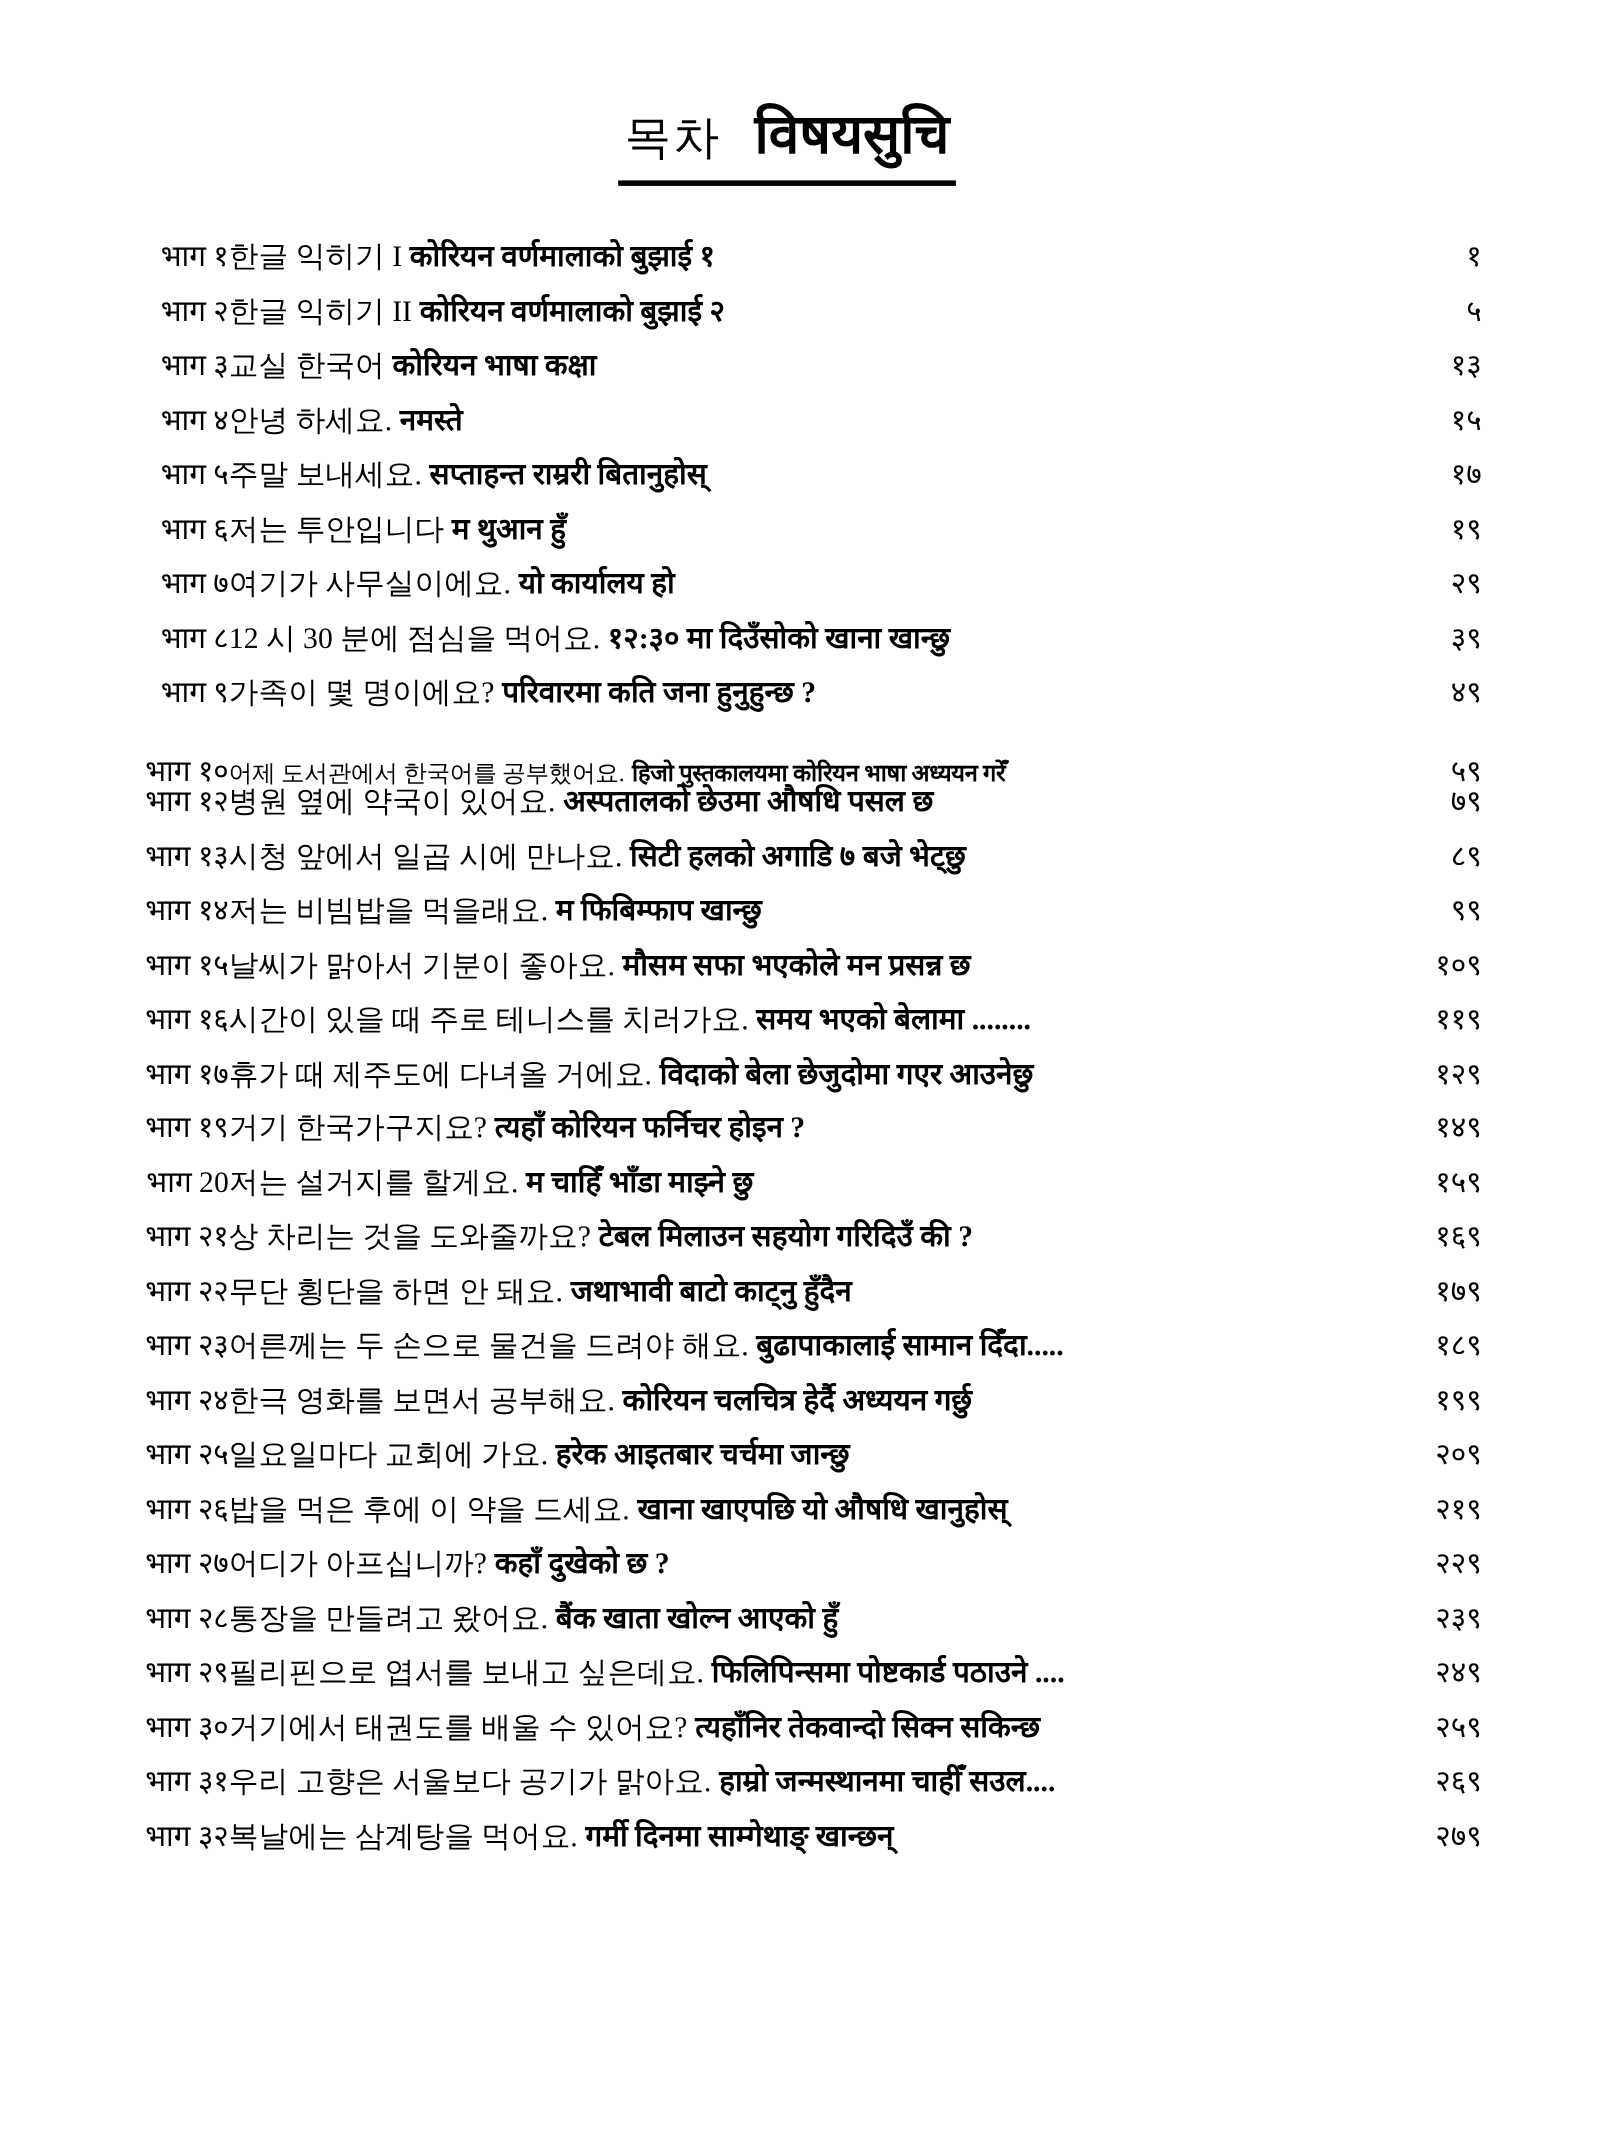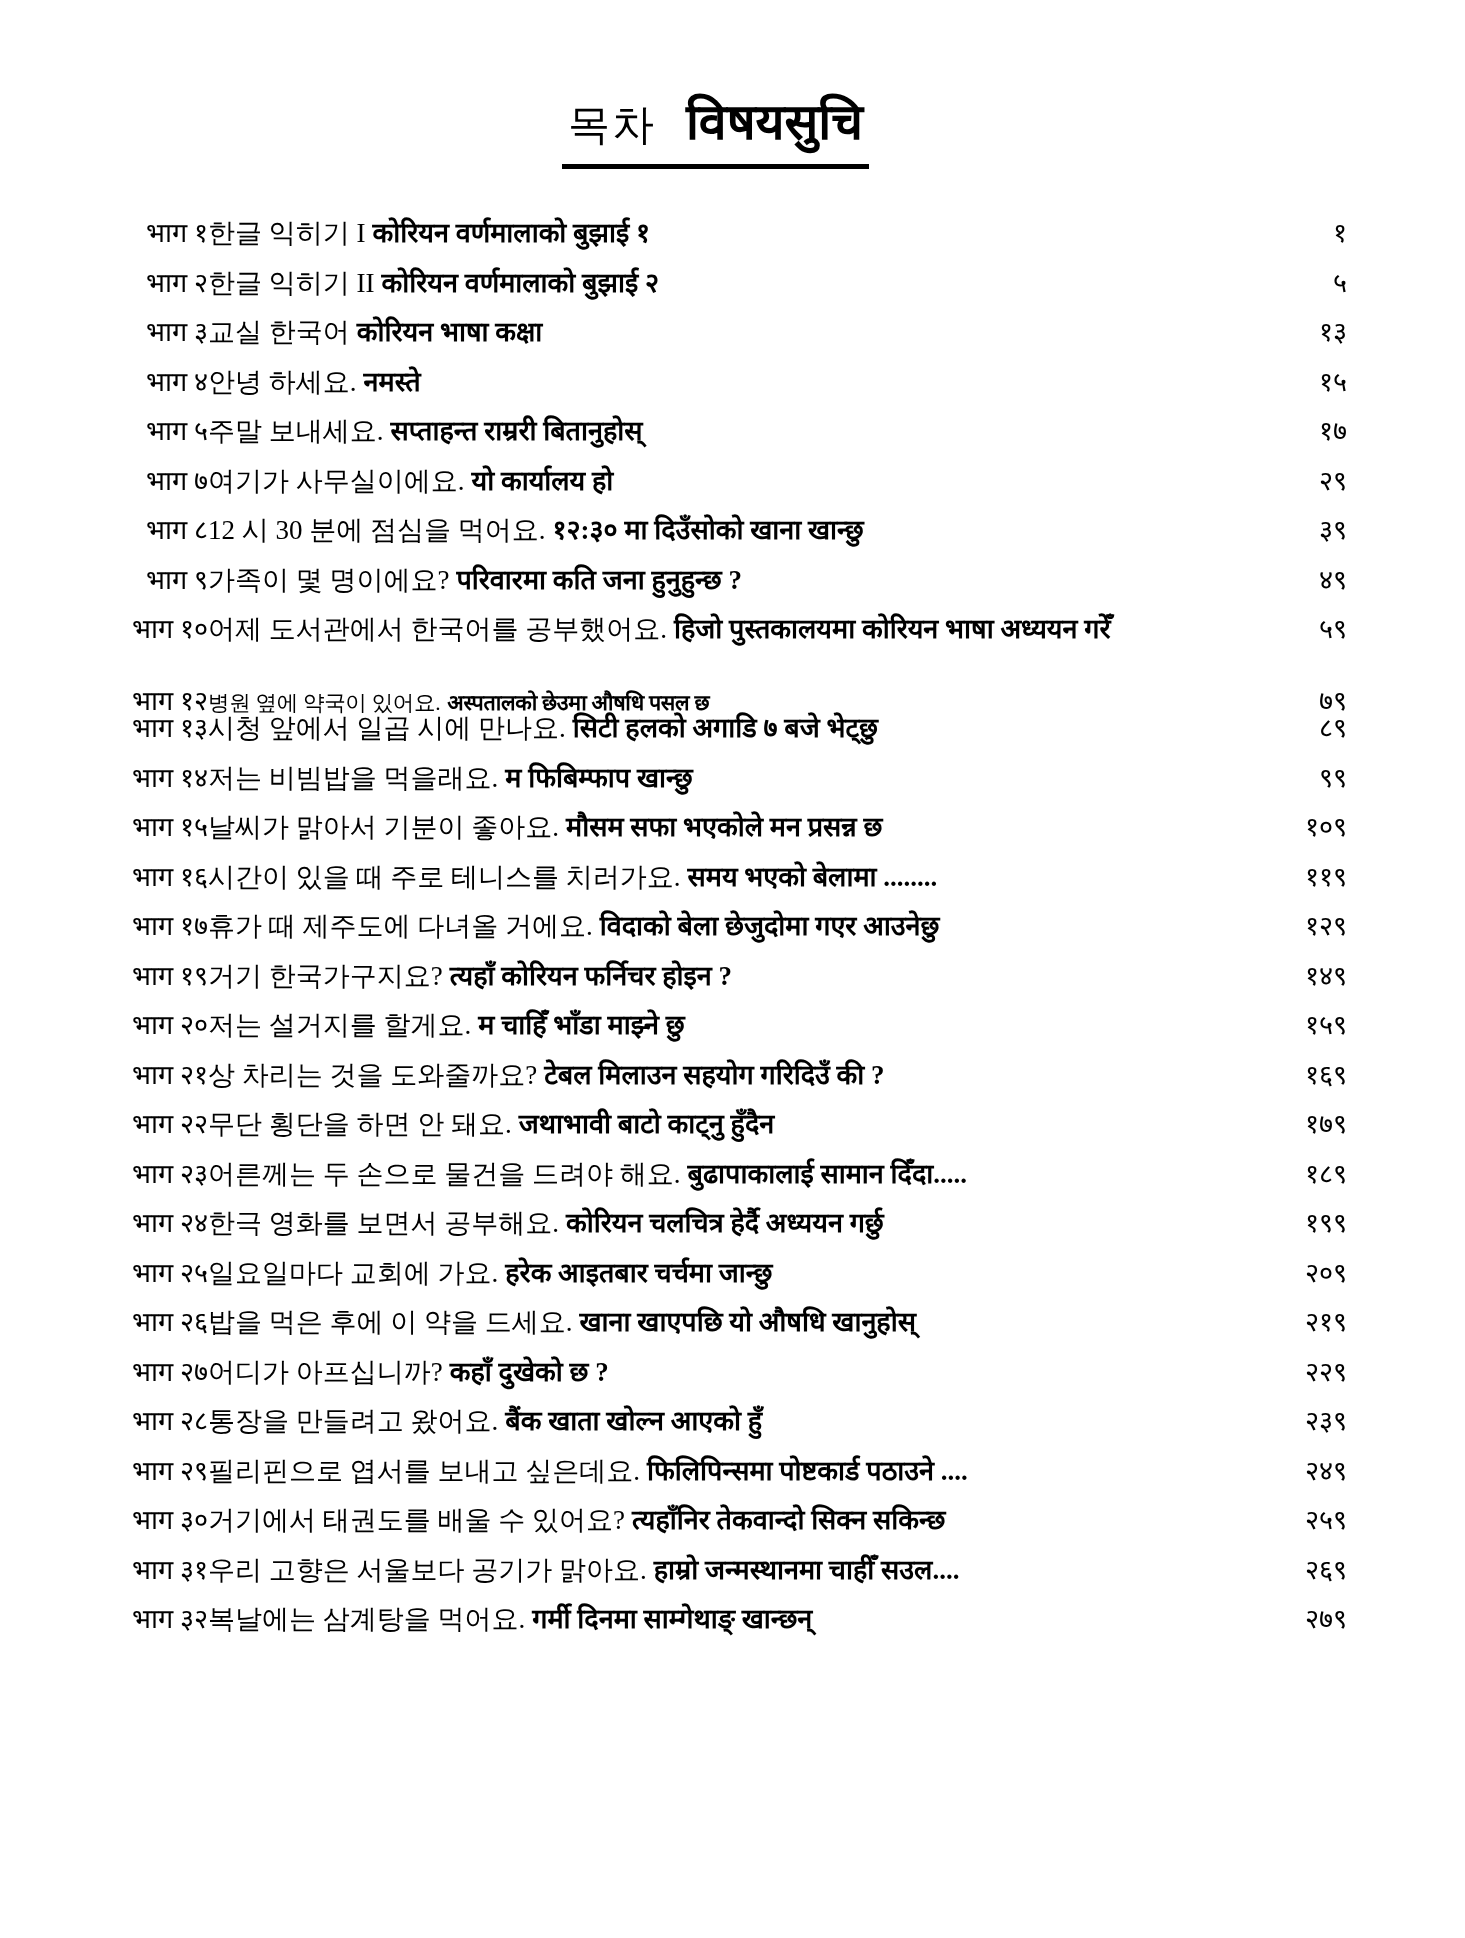--- a/index.html
+++ b/index.html
@@ -128,20 +128,27 @@
   </div>
 
   <div class="toc-row">
     <span class="part">भाग ५</span>
     <span class="entry">
       <span class="ko">주말 보내세요.</span><span class="ne">सप्ताहन्त राम्ररी बितानुहोस्</span>
     </span>
     <span class="page-num">१७</span>
   </div>
 
+  <div class="toc-row">
+    <span class="part">भाग ६</span>
+    <span class="entry">
+      <span class="ko">저는 투안입니다</span><span class="ne">म थुआन हुँ</span>
+    </span>
+    <span class="page-num">१९</span>
+  </div>
 
   <div class="toc-row">
     <span class="part">भाग ७</span>
     <span class="entry">
       <span class="ko">여기가 사무실이에요.</span><span class="ne">यो कार्यालय हो</span>
     </span>
     <span class="page-num">२९</span>
   </div>
 
   <div class="toc-row">
@@ -220,21 +227,21 @@
 
   <div class="toc-row">
     <span class="part">भाग १९</span>
     <span class="entry">
       <span class="ko">거기 한국가구지요?</span><span class="ne">त्यहाँ कोरियन फर्निचर होइन ?</span>
     </span>
     <span class="page-num">१४९</span>
   </div>
 
   <div class="toc-row">
-    <span class="part">भाग २०</span>
+    <span class="part">भाग 20</span>
     <span class="entry">
       <span class="ko">저는 설거지를 할게요.</span><span class="ne">म चाहिँ भाँडा माझ्ने छु</span>
     </span>
     <span class="page-num">१५९</span>
   </div>
 
   <div class="toc-row">
     <span class="part">भाग २१</span>
     <span class="entry">
       <span class="ko">상 차리는 것을 도와줄까요?</span><span class="ne">टेबल मिलाउन सहयोग गरिदिउँ की ?</span>

